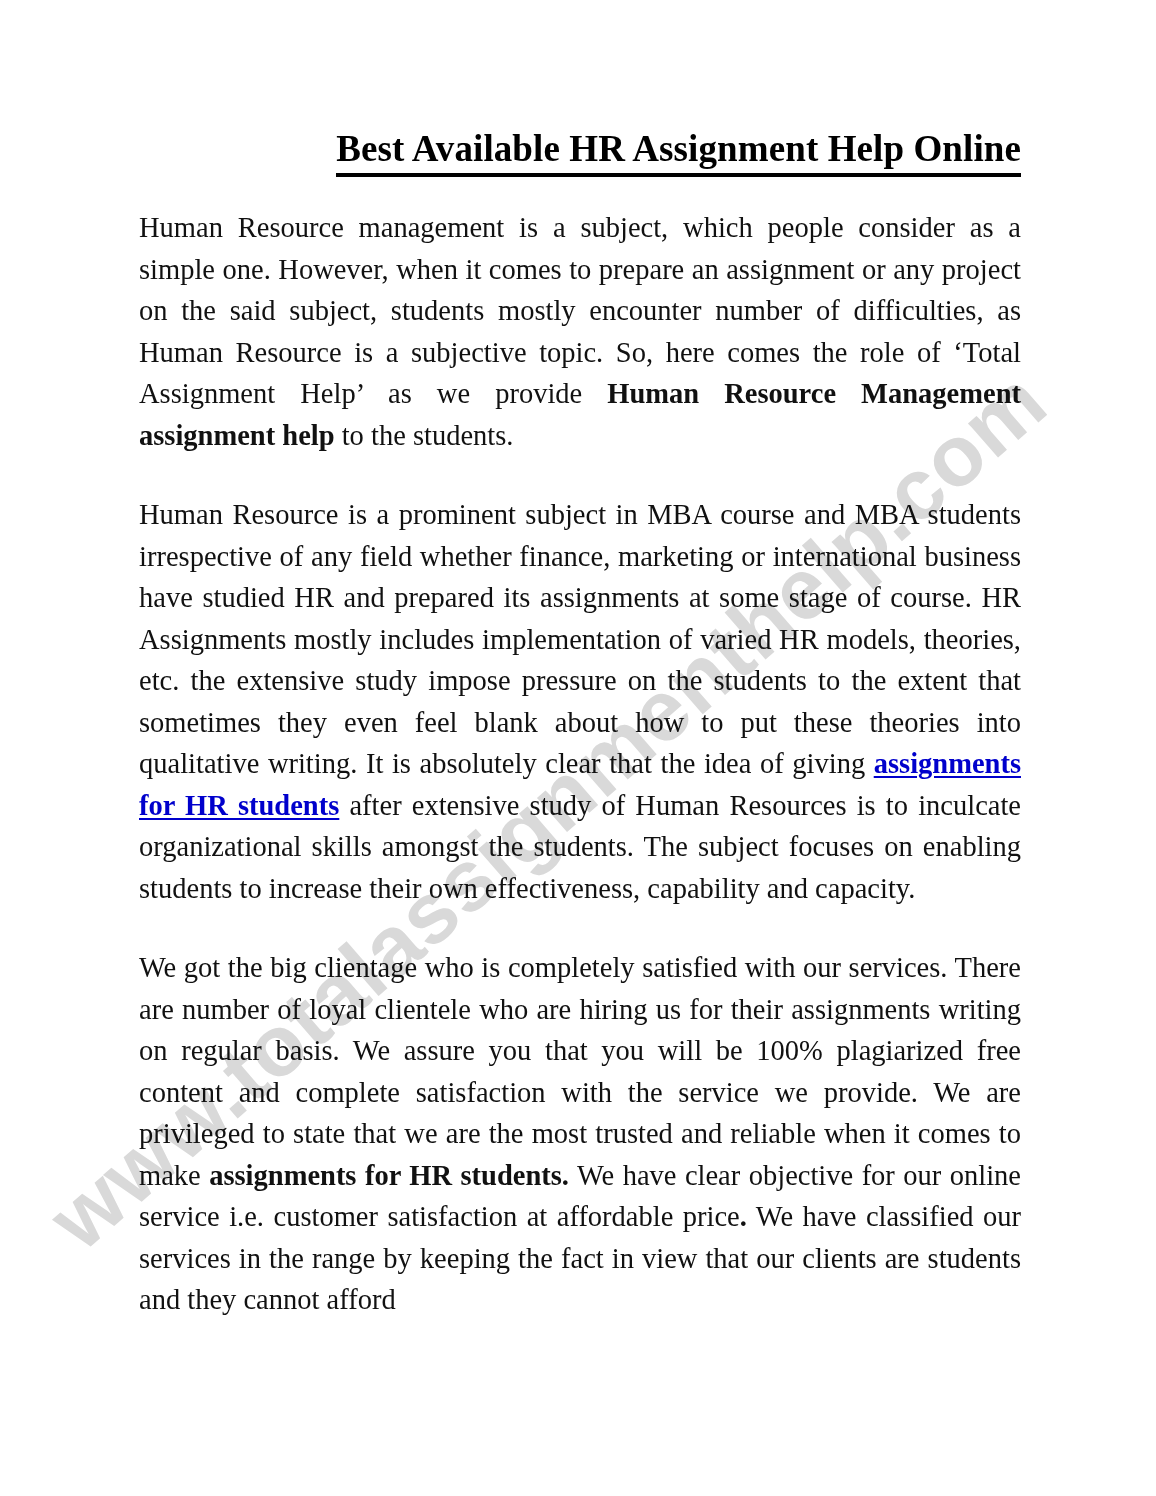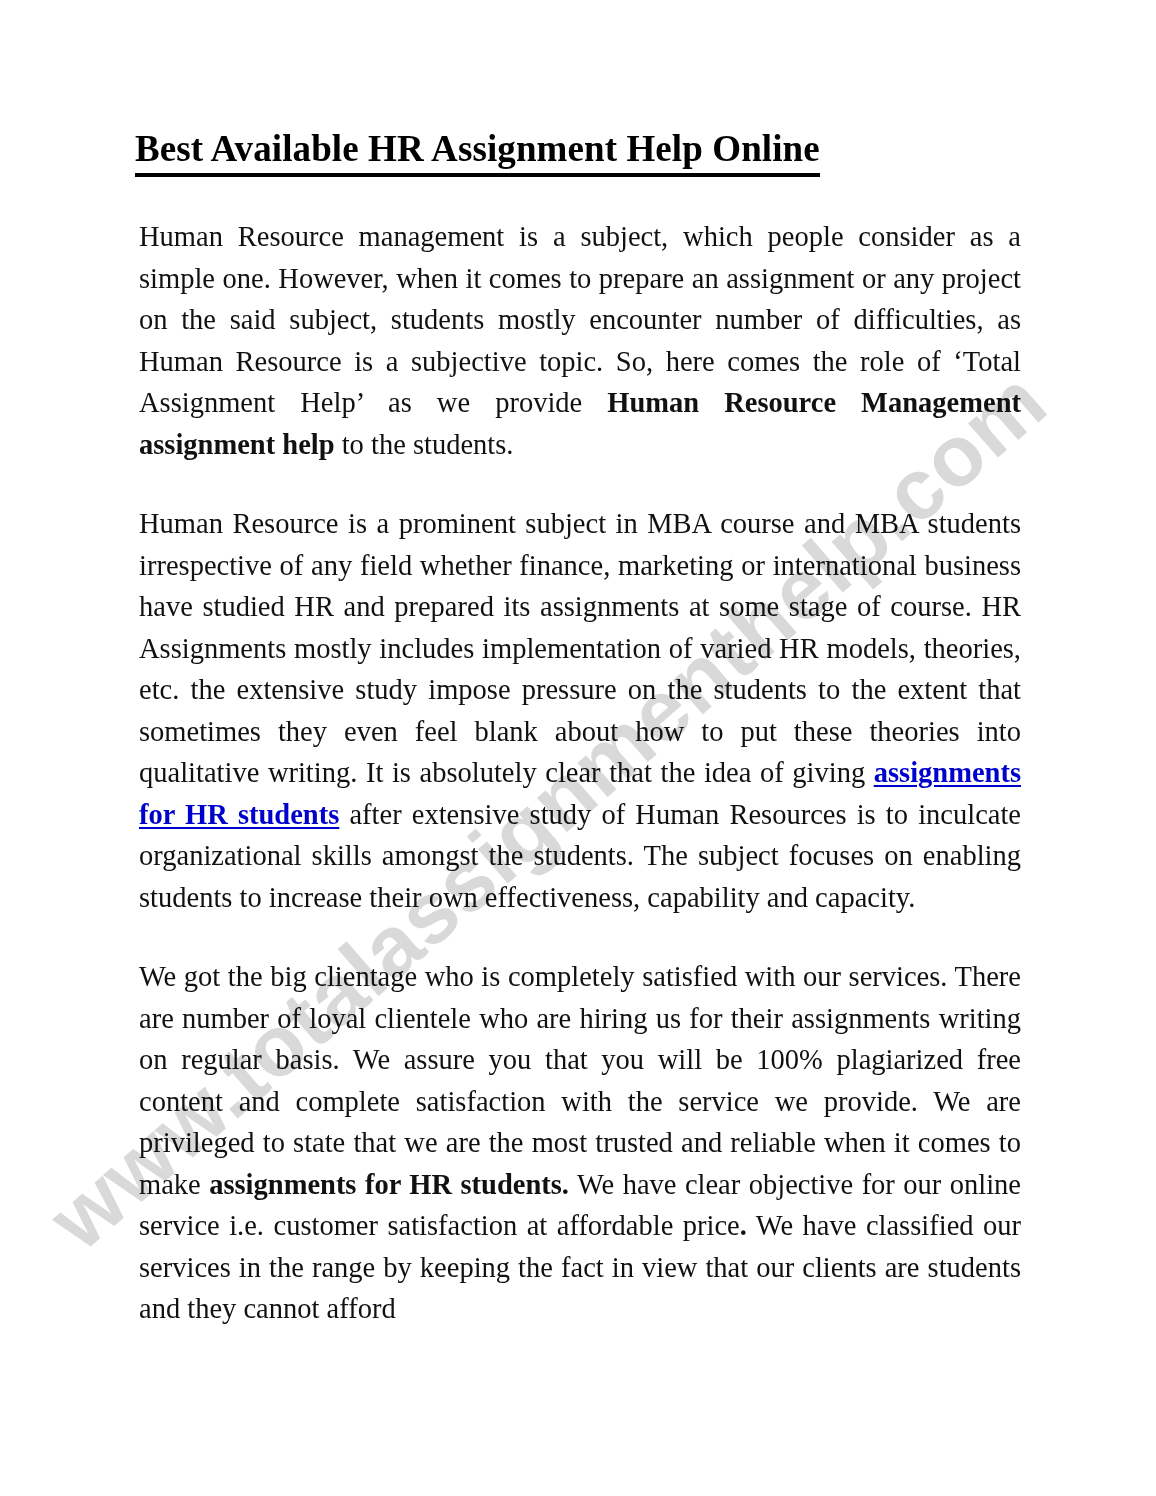--- a/index.html
+++ b/index.html
@@ -52,21 +52,21 @@
     font-size: 37px;
     line-height: 46px;
     font-weight: 700;
     color: #000000;
     letter-spacing: 0.1px;
     display: inline-block;
     border-bottom: 4px solid #000000;
     padding-bottom: 1px;
   }
 
-  .title-wrap { margin-bottom: 39px; }
+  .title-wrap { margin-bottom: 30px; text-align: right; }
 
   p.body-para {
     margin: 0 0 38px 4px;
     padding: 0;
     font-size: 28.5px;
     line-height: 41.5px;
     color: #111111;
     text-align: justify;
     text-justify: inter-word;
     word-spacing: 0px;

